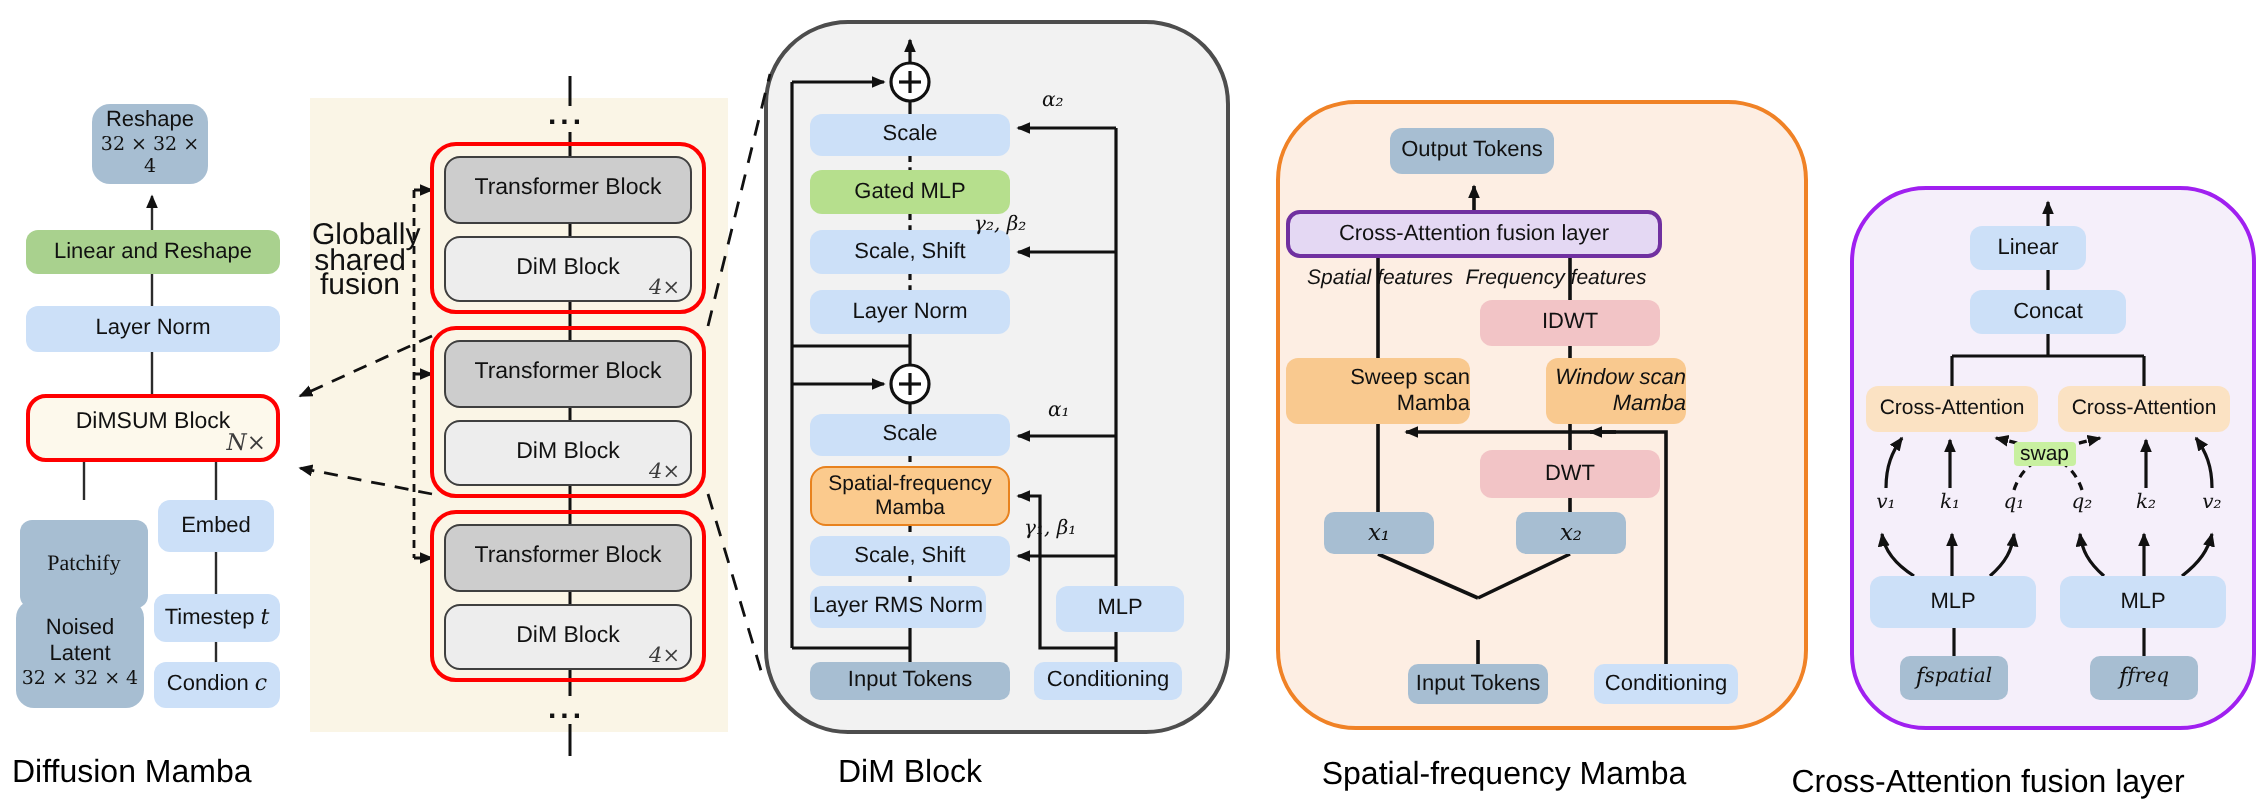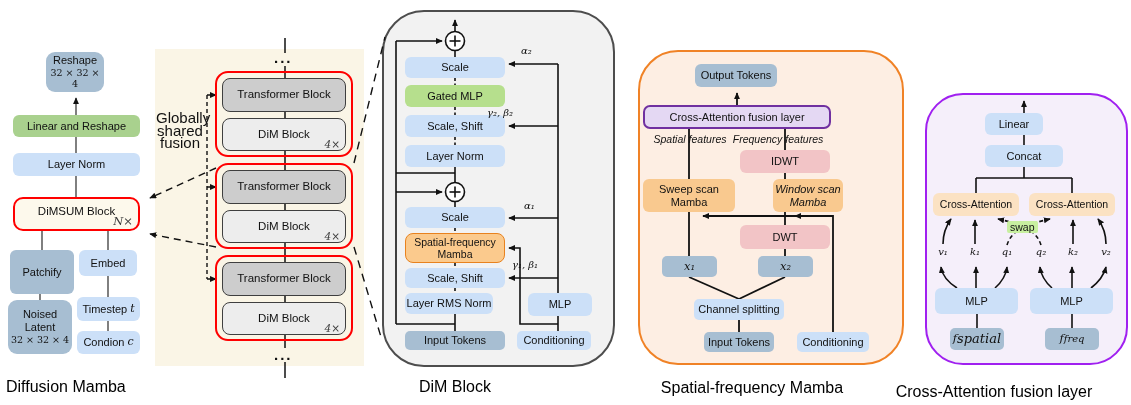--- a/index.html
+++ b/index.html
@@ -11,21 +11,21 @@
   #p4bg{background:var(--panel4-fill,#fdeee3);border:2.2px solid var(--panel4-border,#f08226);border-radius:40px;}
   #p5bg{background:var(--panel5-fill,#f5effa);border:2.2px solid var(--panel5-border,#a020f0);border-radius:38px;}
   svg.wires{position:absolute;left:0;top:0;z-index:2;}
   .box{position:absolute;box-sizing:border-box;display:flex;flex-direction:column;align-items:center;
        justify-content:center;text-align:center;font-size:11px;line-height:1.18;border-radius:6px;z-index:3;}
   .bluegray{background:var(--blue-gray,#a7bed2);}
   .lightblue{background:var(--light-blue,#cce0f8);}
   .green{background:var(--green,#a9d18e);}
   .gatedgreen{background:var(--gated-green,#b6df8d);}
   .orangebx{background:var(--orange-fill,#fbca8d);border:1.8px solid var(--orange-border,#e8821e);border-radius:8px;}
-  .scanorange{background:var(--scan-orange,#f9c98f);}
+  .scanorange{background:var(--scan-orange,#f9c98f);align-items:flex-end;}
   .caorange{background:var(--ca-orange,#fbe2c3);}
   .pink{background:var(--pink,#f2c4c6);}
   .purplebar{background:var(--purple-fill,#e4d8f3);border:2px solid var(--purple-border,#7030a0);border-radius:7px;}
   .tb{background:var(--tb-fill,#cdcdcd);border:1.5px solid var(--block-border,#3f3f3f);border-radius:8px;font-size:11.5px;}
   .dimb{background:var(--dim-fill,#ededed);border:1.5px solid var(--block-border,#3f3f3f);border-radius:8px;font-size:11.5px;}
   .redgroup{position:absolute;border:2px solid var(--red,#ff0000);border-radius:13px;z-index:2;box-sizing:border-box;}
   .dimsum{background:var(--dimsum-fill,#fdf9ec);border:2px solid var(--red,#ff0000);border-radius:10px;font-size:11.5px;}
   .mult{position:absolute;right:5px;bottom:0px;font-family:"DejaVu Serif",serif;font-style:italic;
         font-size:10.5px;color:#3d3d3d;}
   .math{font-family:"DejaVu Serif",serif;font-style:italic;}
@@ -164,21 +164,21 @@
   <div class="box green" style="left:13px;top:115px;width:127px;height:22px;">
     <span>Linear and Reshape</span>
   </div>
   <div class="box lightblue" style="left:13px;top:153px;width:127px;height:23px;">
     <span>Layer Norm</span>
   </div>
   <div class="box dimsum" style="left:13px;top:197px;width:127px;height:34px;">
     <span style="margin-bottom:4px;">DiMSUM Block</span>
     <span class="mult" style="font-size:11.5px;">N×</span>
   </div>
-  <div class="box bluegray" style="left:10px;top:250px;width:64px;height:44px;">
+  <div class="box bluegray" style="left:10px;top:260px;width:64px;height:44px;font-family:Liberation Serif, serif;">
     <span>Patchify</span>
   </div>
   <div class="box lightblue" style="left:79px;top:250px;width:58px;height:26px;">
     <span>Embed</span>
   </div>
   <div class="box bluegray" style="left:8px;top:300px;width:64px;height:54px;border-radius:9px;">
     <span>Noised</span>
     <span>Latent</span>
     <span class="dims">32 × 32 × 4</span>
   </div>
@@ -289,23 +289,20 @@
     </div>
   <div class="box pink" style="left:740px;top:225px;width:90px;height:24px;">
     <span>DWT</span>
     </div>
   <div class="box bluegray math" style="left:662px;top:256px;width:55px;height:21px;border-radius:5px;font-size:11.5px;">
     <span>x₁</span>
     </div>
   <div class="box bluegray math" style="left:758px;top:256px;width:55px;height:21px;border-radius:5px;font-size:11.5px;">
     <span>x₂</span>
     </div>
-  <div class="box lightblue" style="left:694px;top:299px;width:90px;height:21px;border-radius:5px;">
-    <span>Channel splitting</span>
-    </div>
   <div class="box bluegray" style="left:704px;top:332px;width:70px;height:20px;border-radius:5px;">
     <span>Input Tokens</span>
     </div>
   <div class="box lightblue" style="left:797px;top:332px;width:72px;height:20px;border-radius:5px;">
     <span>Conditioning</span>
     </div>
   <div class="caption" style="left:652px;top:379px;width:200px;text-align:center;">Spatial-frequency Mamba</div>
 
   <div class="box lightblue" style="left:985px;top:113px;width:58px;height:22px;">
     <span>Linear</span>
@@ -329,21 +326,21 @@
   <div class="mathlab" style="left:1099px;top:246px;width:14px;text-align:center;">v₂</div>
 
   <div class="box lightblue" style="left:935px;top:288px;width:83px;height:26px;">
     <span>MLP</span>
     </div>
   <div class="box lightblue" style="left:1030px;top:288px;width:83px;height:26px;">
     <span>MLP</span>
     </div>
   <div class="box bluegray math" style="left:950px;top:328px;width:54px;height:22px;border-radius:5px;font-size:11.5px;flex-direction:row;">
     <span>f</span>
-      <sub style="font-size:13px;">spatial</sub>
+      <sub style="font-size:10px;">spatial</sub>
     </div>
   <div class="box bluegray math" style="left:1045px;top:328px;width:54px;height:22px;border-radius:5px;font-size:11.5px;flex-direction:row;">
     <span>f</span>
       <sub style="font-size:10px;">freq</sub>
     </div>
   <div class="caption" style="left:880px;top:383px;width:228px;text-align:center;">Cross-Attention fusion layer</div>
 
 </div>
 
 </body></html>

